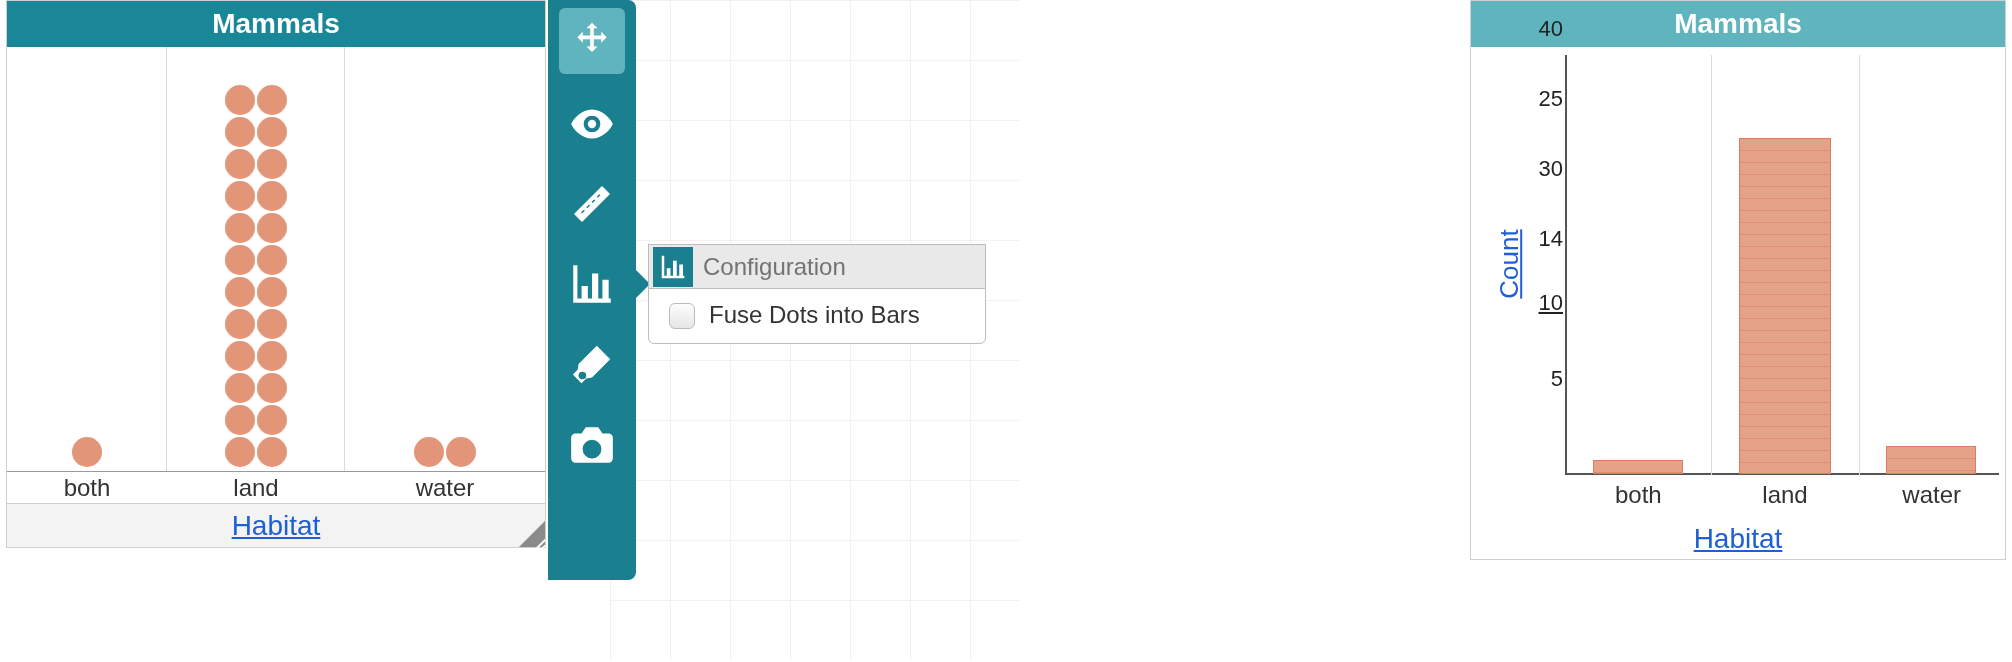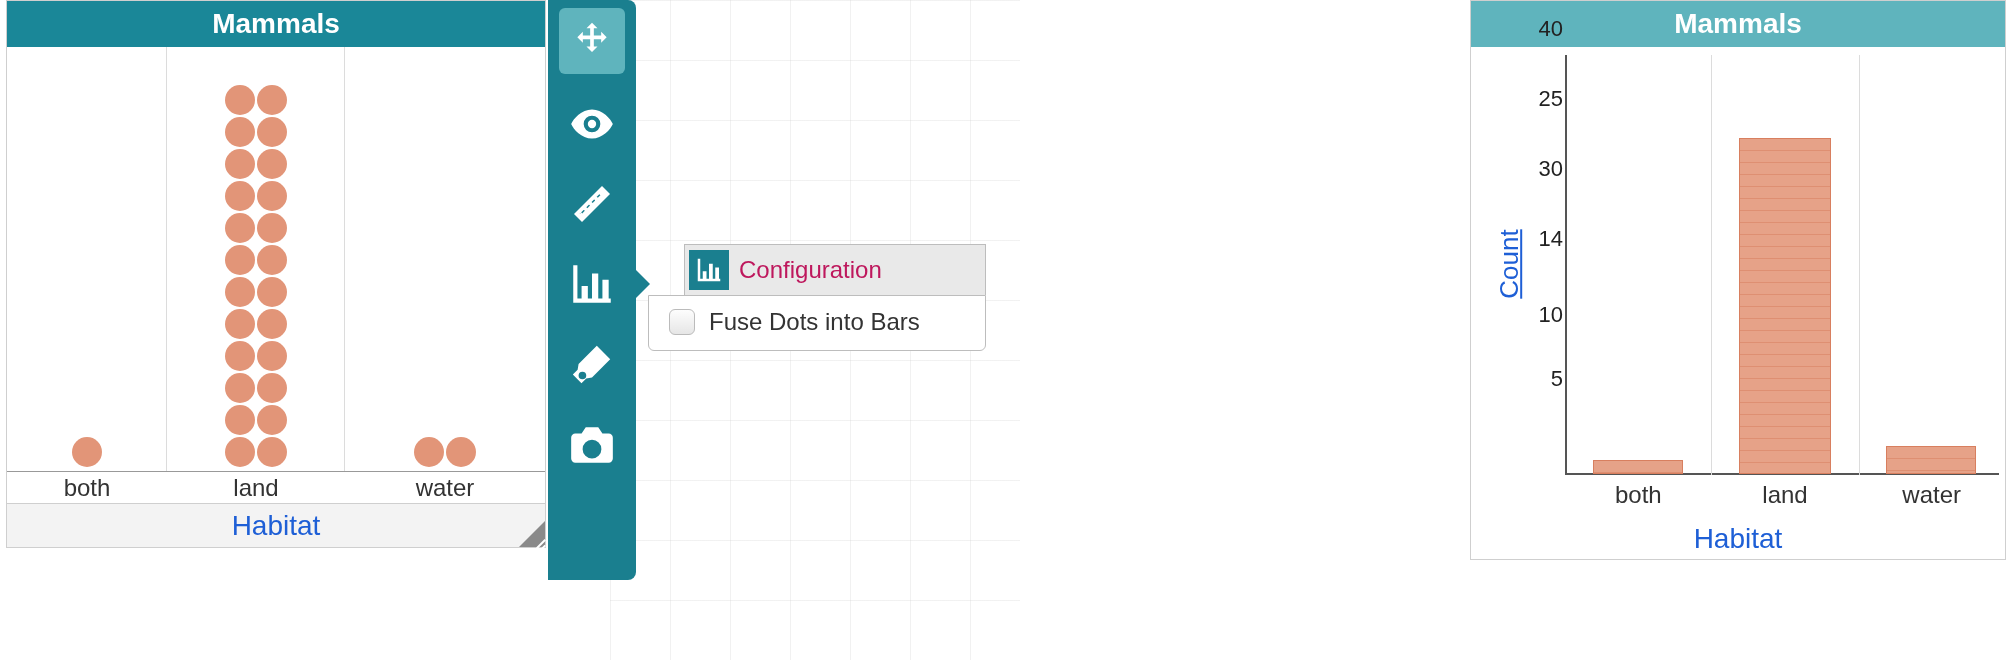--- a/index.html
+++ b/index.html
@@ -73,20 +73,21 @@
   .x-row .tick.land  { width:178px; }
   .x-row .tick.water { flex:1; }
   .x-label-row {
     position:absolute; left:0; right:0; bottom:0; height:44px;
     background: var(--gray-bg);
     border-top:1px solid var(--gray-border);
     display:flex; justify-content:center; align-items:center;
   }
   .axis-link {
     color: var(--link-blue);
+    text-decoration: underline;
     font-size:28px;
     text-align:right;
   }
   .corner-grip {
     position:absolute; right:0; bottom:0; width:0; height:0;
     border-left:26px solid transparent;
     border-bottom:26px solid #8a8a8a;
   }
   .corner-grip::after {
     content:""; position:absolute; right:-2px; bottom:-24px;
@@ -123,32 +124,32 @@
     border-bottom:18px solid transparent;
     border-left:18px solid var(--teal-dark);
   }
 
   
   .popover {
     position:absolute; left:648px; top:244px;
     width:338px; z-index:5;
   }
   .popover-header {
-    height:51px; background:var(--panel-bg);
+    height:44px; background:var(--panel-bg);
     border:1px solid #bdbdbd; border-bottom:none;
-    display:flex; align-items:center; font-size:24px; color:#be185d;margin-left:36px;
+    display:flex; align-items:center; font-size:24px; color:#737373;
   }
   .popover-header .hicon {
     width:40px;height:40px; background:var(--teal-dark); margin:0 10px 0 4px;
     display:flex;justify-content:center;align-items:center;
   }
   .popover-body {
     background:white; border:1px solid #bdbdbd;
     padding:12px 14px 14px 20px;
-    display:flex; align-items:center; gap:14px;
+    display:flex; align-items:flex-end; gap:14px;
     font-size:24px; color:#333;
     border-radius:0 0 6px 6px;
   }
   .chk {
     width:26px;height:26px; border-radius:6px;
     border:1px solid #bbb;
     background: linear-gradient(#fdfdfd,#e6e6e6);
   }
 
   
@@ -303,21 +304,21 @@
 
 <div class="right-panel">
   <div class="right-header">Mammals</div>
 
   <div class="rplot">
     <span class="ylabel">Count</span>
     <div class="yaxis-line"></div>
     <div class="xaxis-line"></div>
     <div id="yticks-host">
         <span class="ytick" style="bottom: 76px;">5</span>
-        <span class="ytick" style="bottom: 140px;">10</span>
+        <span class="ytick" style="bottom: 152px; text-decoration: underline;">10</span>
         <span class="ytick" style="bottom: 216px;">14</span>
         <span class="ytick" style="bottom: 286px;">30</span>
         <span class="ytick" style="bottom: 356px;">25</span>
         <span class="ytick" style="bottom: 426px;">40</span>
       </div>
     <div class="rcol-sep" style="left:240px"></div>
     <div class="rcol-sep" style="left:388px"></div>
     <div id="bars-host">
         <div class="bar" style="left: 121.74px; width: 90.52px; height: 14px;"></div>
         <div class="bar" style="left: 268.12px; width: 91.76px; height: 336px;"></div>

